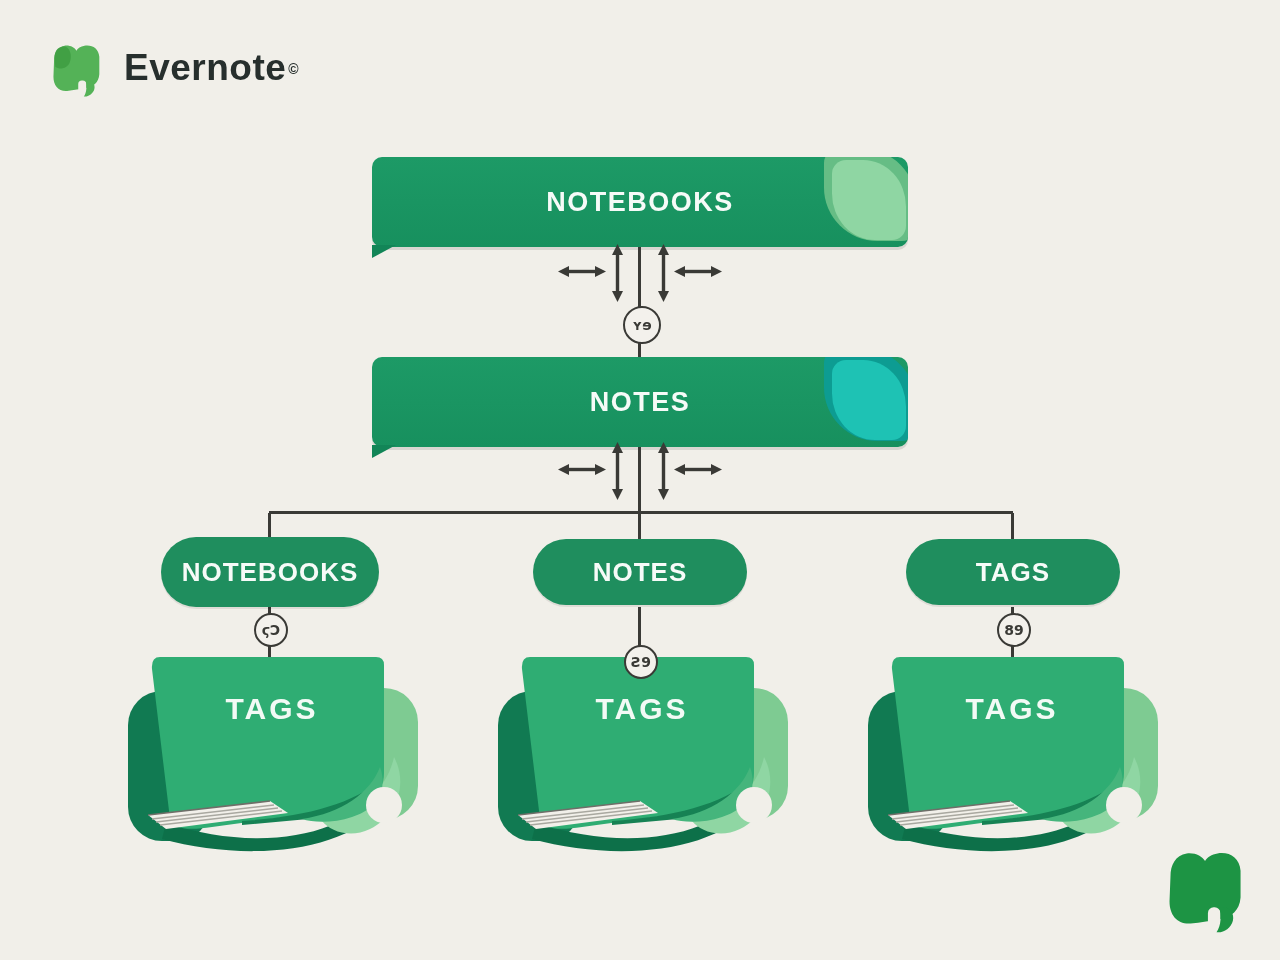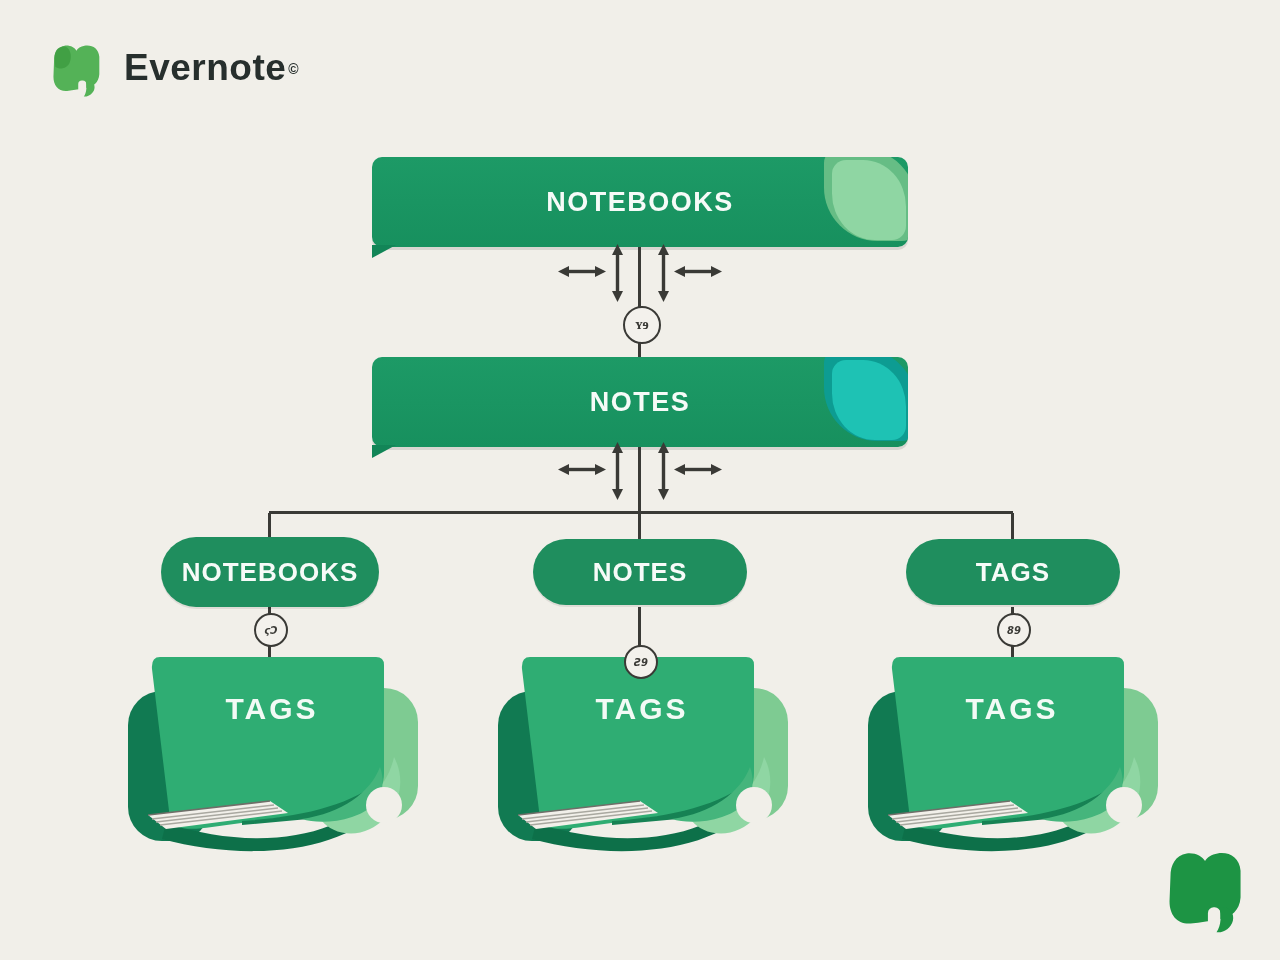--- a/index.html
+++ b/index.html
@@ -36,22 +36,22 @@
   .leaf-teal .leaf-front{background:#1ec2b4;}
   
   .vline,.hline{position:absolute;background:#3a3a36;z-index:1;}
   .vline{width:3px;} .hline{height:3px;}
   .arrow{position:absolute;z-index:2;}
   .badge{
     position:absolute;z-index:3;background:#f3f1ec;border:2.5px solid #3a3a36;border-radius:50%;
     display:flex;align-items:center;justify-content:center;
     color:#3a3a36;font-family:"DejaVu Sans",sans-serif;font-weight:700;
   }
-  .badge-lg{width:34px;height:34px;font-size:14px;font-family:Liberation Serif, serif;}
-  .badge-sm{width:30px;height:30px;font-size:10px;font-style:italic;}
+  .badge-lg{width:34px;height:34px;font-size:14px;}
+  .badge-sm{width:30px;height:30px;font-size:14px;}
   
   .pill{
     position:absolute;background:#1f8e5e;border-radius:36px;z-index:2;
     display:flex;align-items:center;justify-content:center;
     color:#f6fbf8;font-weight:700;box-shadow:0 2px 0 rgba(0,0,0,.08);
   }
   .pill-label{font-size:26px;letter-spacing:1px;}
   
   .card{position:absolute;width:300px;height:212px;z-index:2;}
   .card svg{display:block;}

